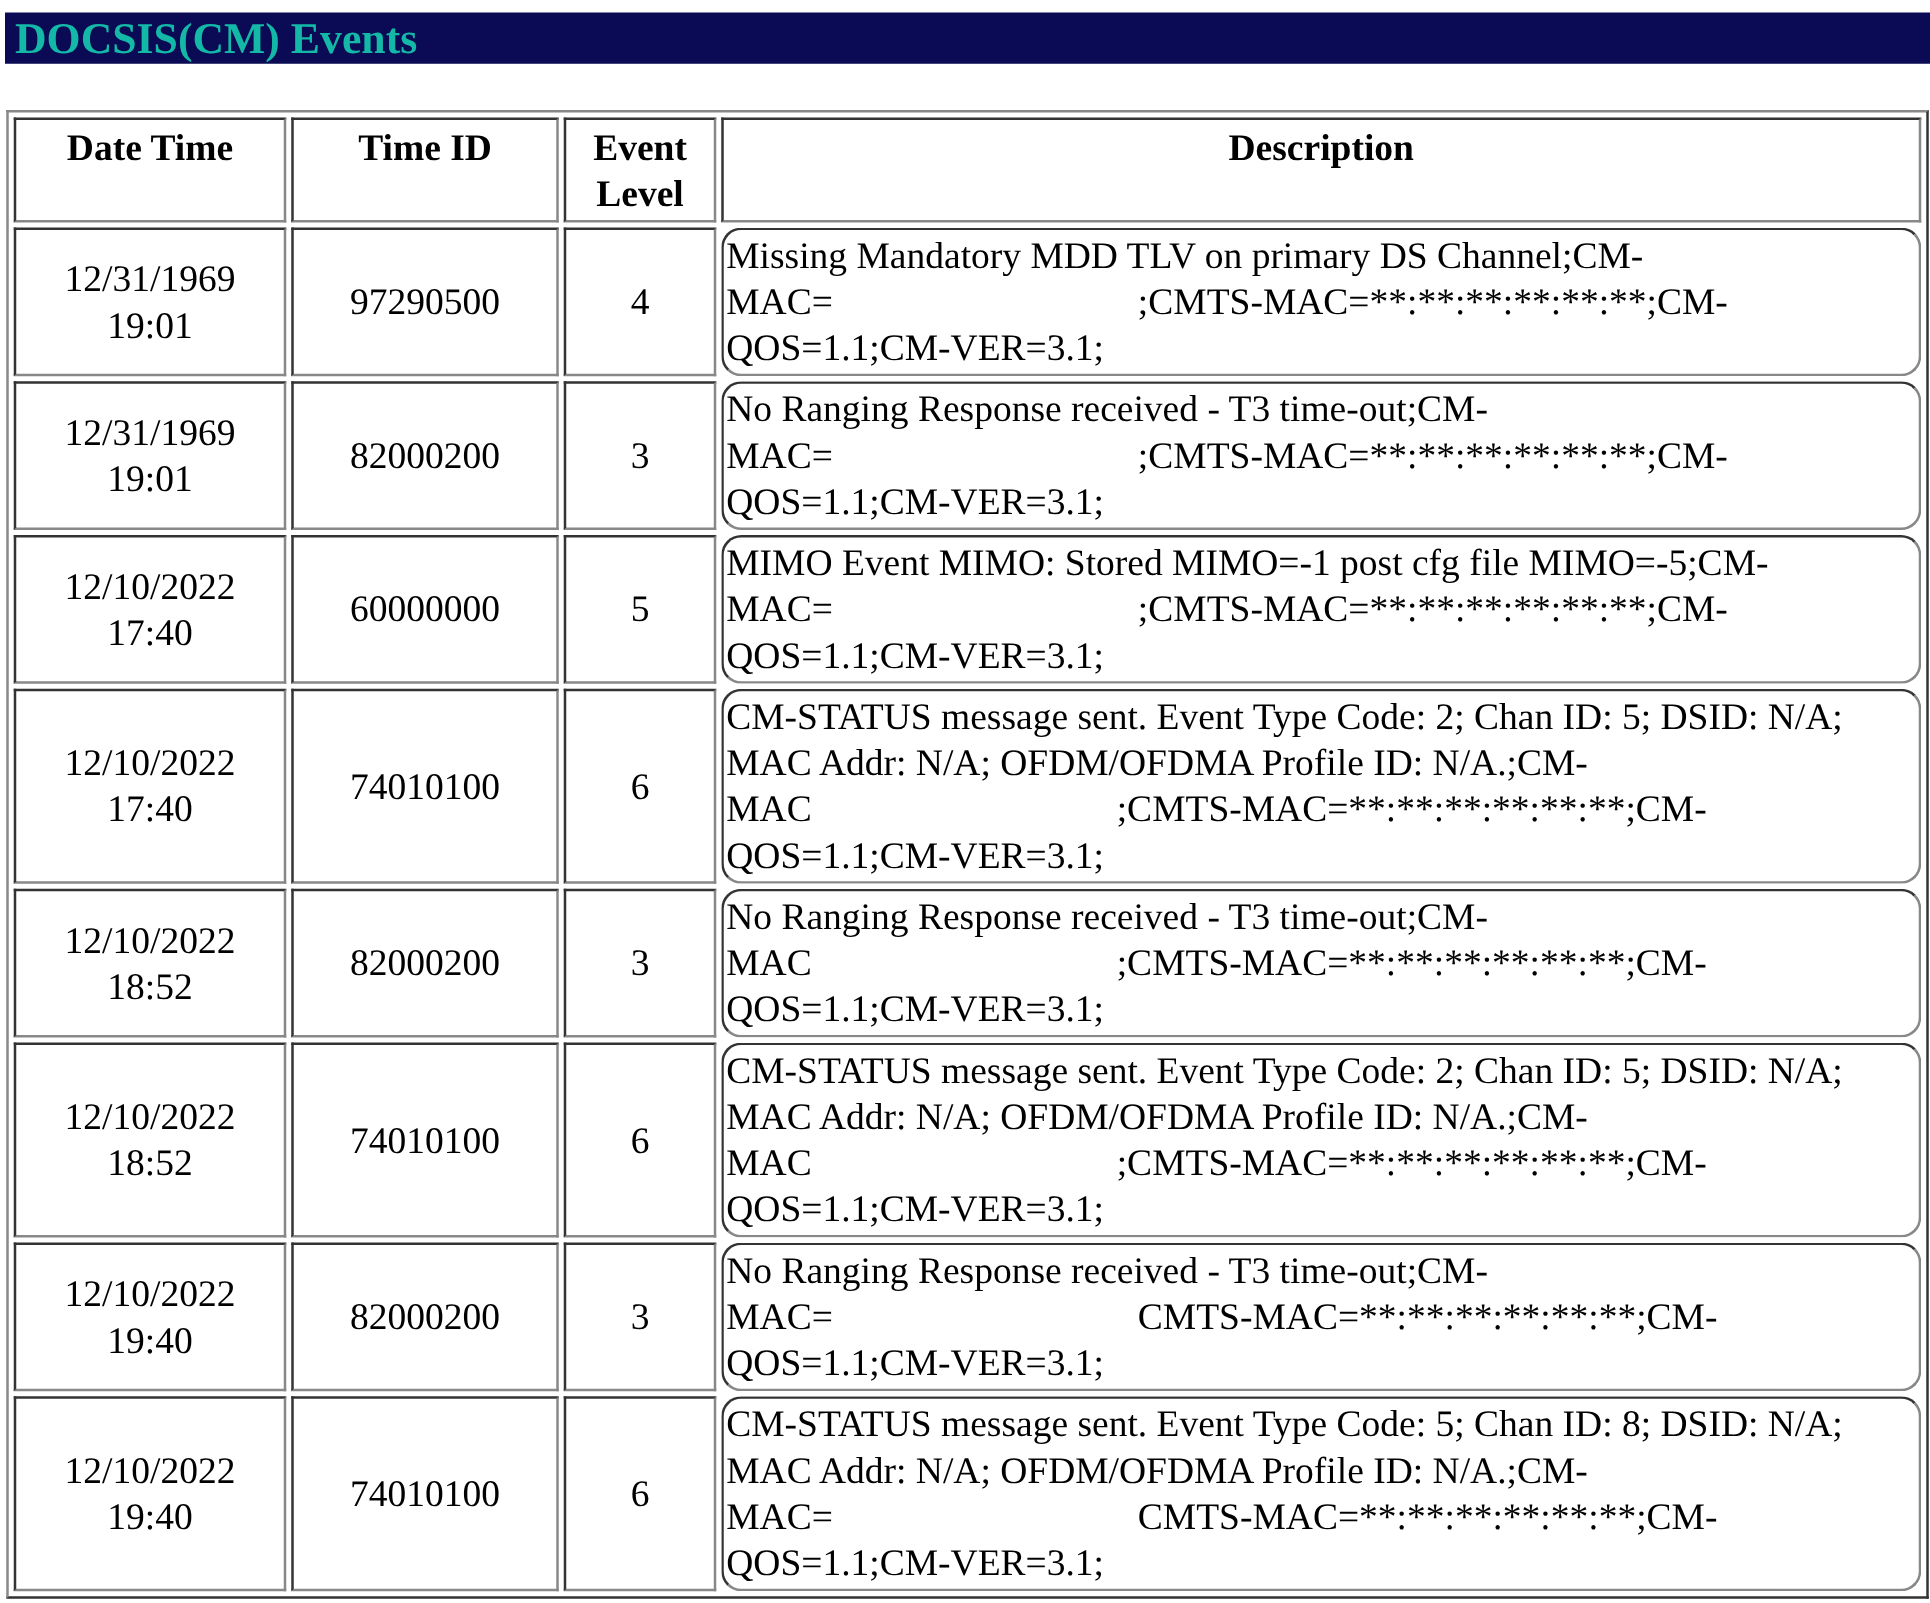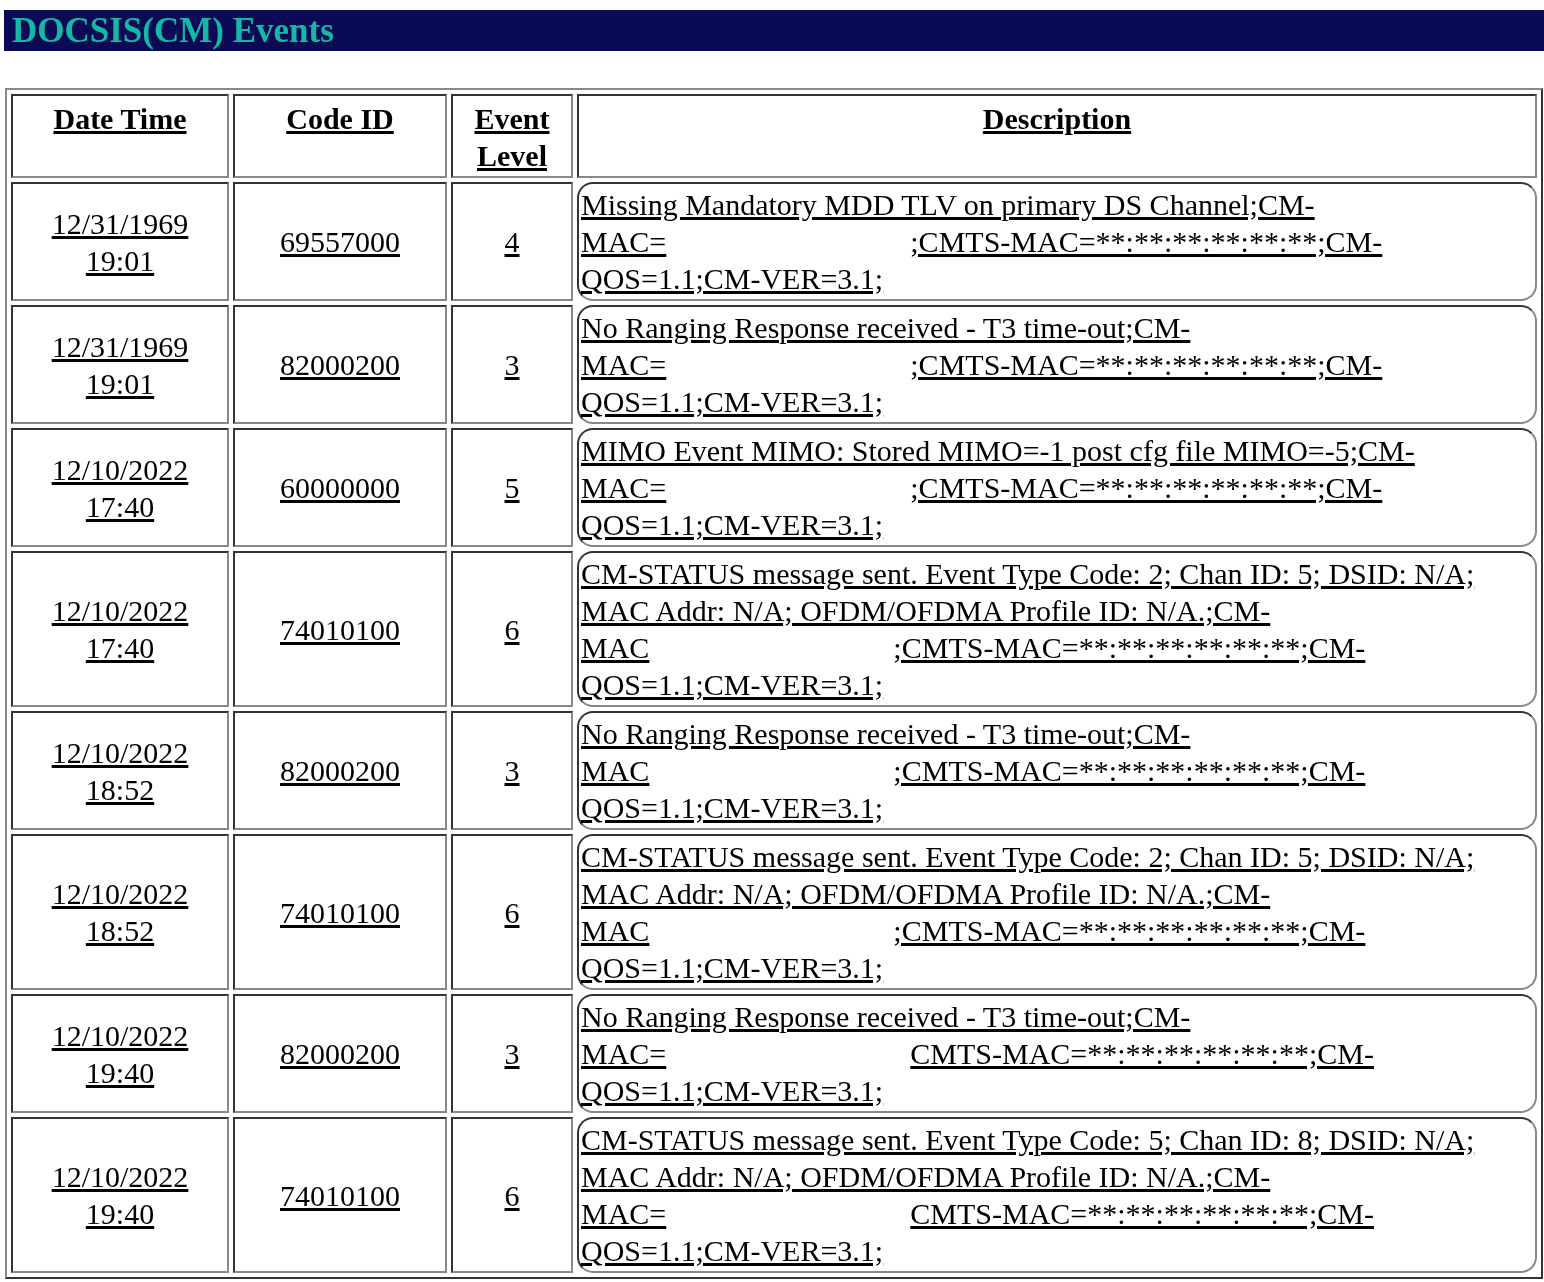--- a/index.html
+++ b/index.html
@@ -10,48 +10,48 @@
     font-weight: bold; font-size: 35px; line-height: 41px;
     padding-left: 8px; box-sizing: border-box; white-space: nowrap;
   }
   .events-table {
     position: absolute; left: 5px; top: 88px; width: 1538px;
     border-collapse: separate; border-spacing: 4px;
     border: 2px solid; border-color: #888 #333 #333 #888;
   }
   .events-table th, .events-table td {
     border: 2px solid; border-color: #333 #888 #888 #333;
-    font-size: 30px; line-height: 37px; text-decoration: underline;
+    font-size: 30px; line-height: 37px;
   }
   .events-table th { font-weight: bold; vertical-align: top; text-align: center; padding: 4px 2px 2px 2px; height: 74px; }
   .events-table td { text-align: center; vertical-align: middle; padding: 0 2px; }
   .events-table td.desc { text-align: left; vertical-align: top; padding: 2px 2px; border-radius: 16px; }
   .col-date { width: 210px; }
   .col-id { width: 206px; }
   .col-level { width: 114px; margin-top: 40px; }
   .redact { display: inline-block; }
 </style>
 </head>
 <body>
 
 <div class="title-bar">DOCSIS(CM) Events</div>
 
 <table class="events-table">
   <thead>
     <tr>
       <th class="col-date">Date Time</th>
-      <th class="col-id">Code ID</th>
+      <th class="col-id">Time ID</th>
       <th class="col-level">Event Level</th>
       <th>Description</th>
     </tr>
   </thead>
   <tbody id="rows">
       <tr>
         <td><span>12/31/1969</span><br><span>19:01</span></td>
-        <td>69557000</td>
+        <td>97290500</td>
         <td>4</td>
         <td class="desc"><span>Missing Mandatory MDD TLV on primary DS Channel;CM-</span><br><span>MAC=</span><span class="redact" style="width:244px"></span><span>;CMTS-MAC=**:**:**:**:**:**;CM-</span><br><span>QOS=1.1;CM-VER=3.1;</span></td>
       </tr>
       <tr>
         <td><span>12/31/1969</span><br><span>19:01</span></td>
         <td>82000200</td>
         <td>3</td>
         <td class="desc"><span>No Ranging Response received - T3 time-out;CM-</span><br><span>MAC=</span><span class="redact" style="width:244px"></span><span>;CMTS-MAC=**:**:**:**:**:**;CM-</span><br><span>QOS=1.1;CM-VER=3.1;</span></td>
       </tr>
       <tr>

